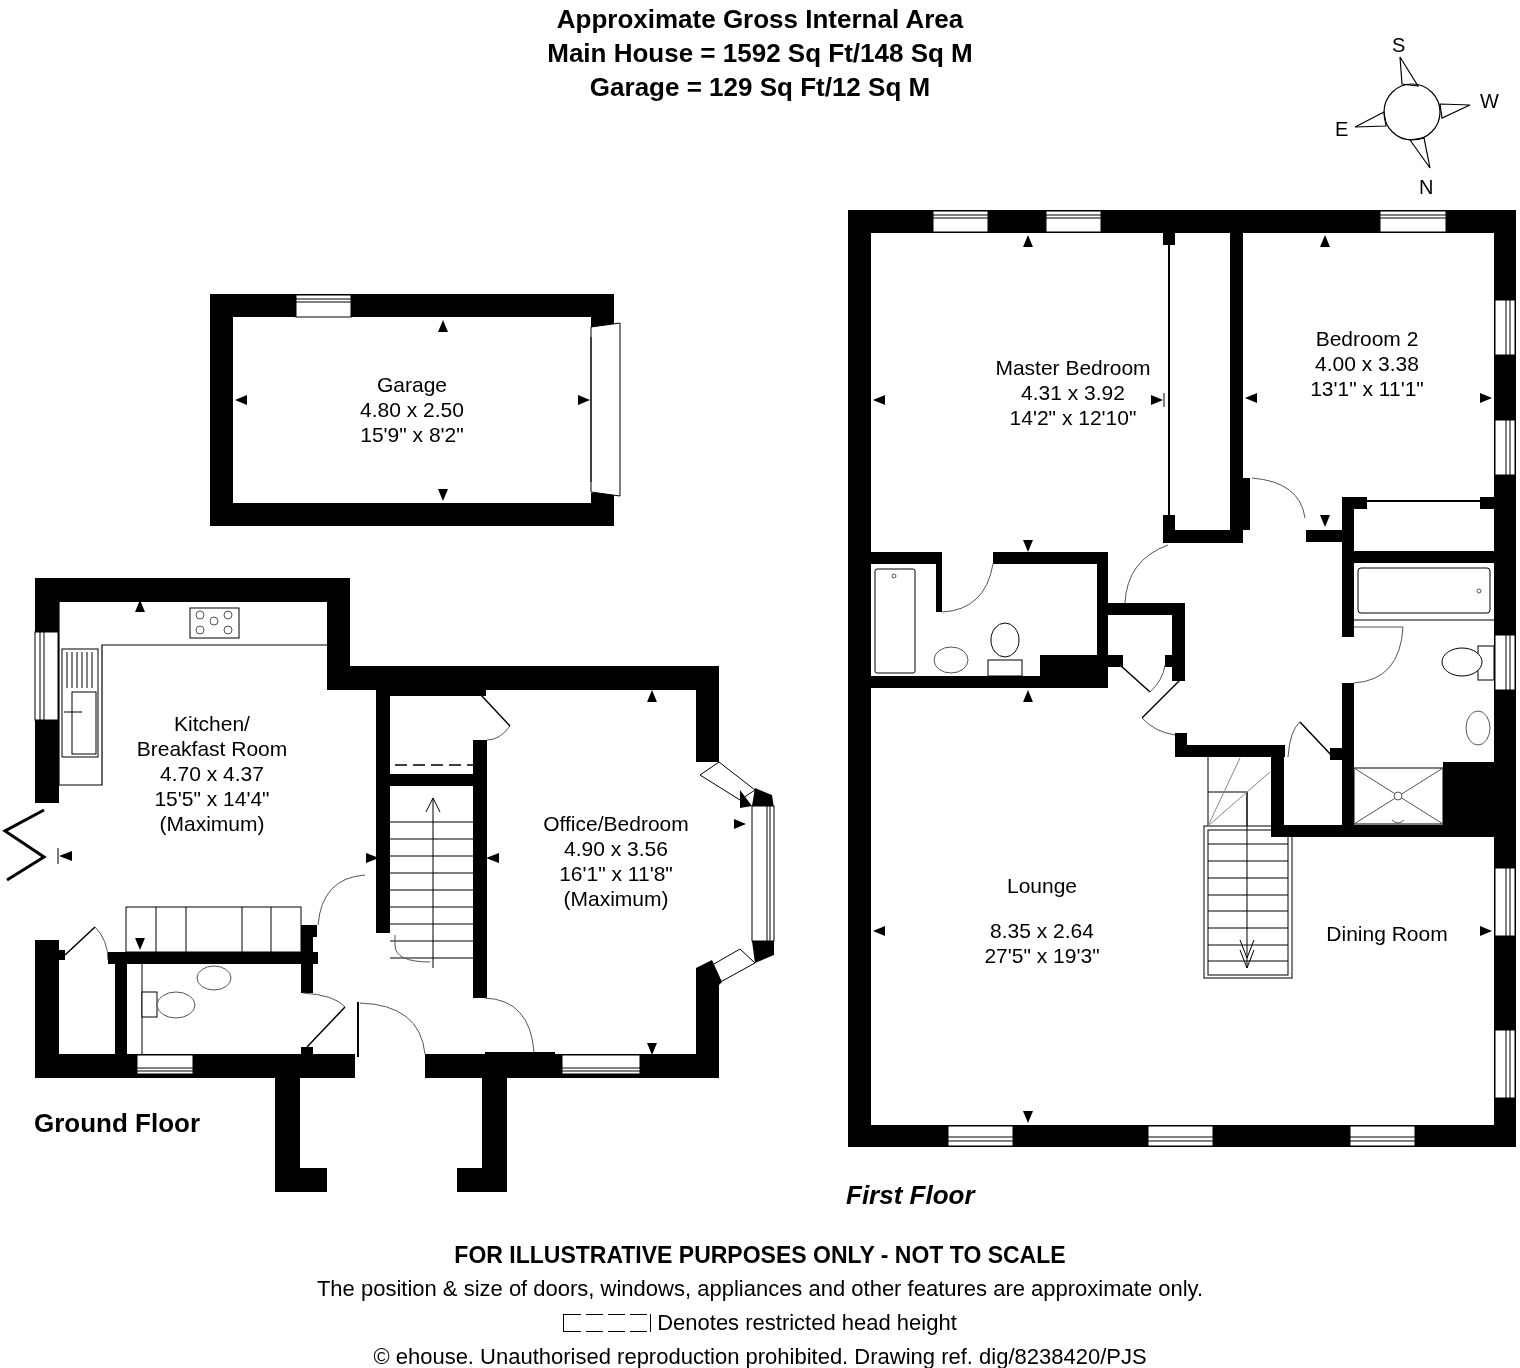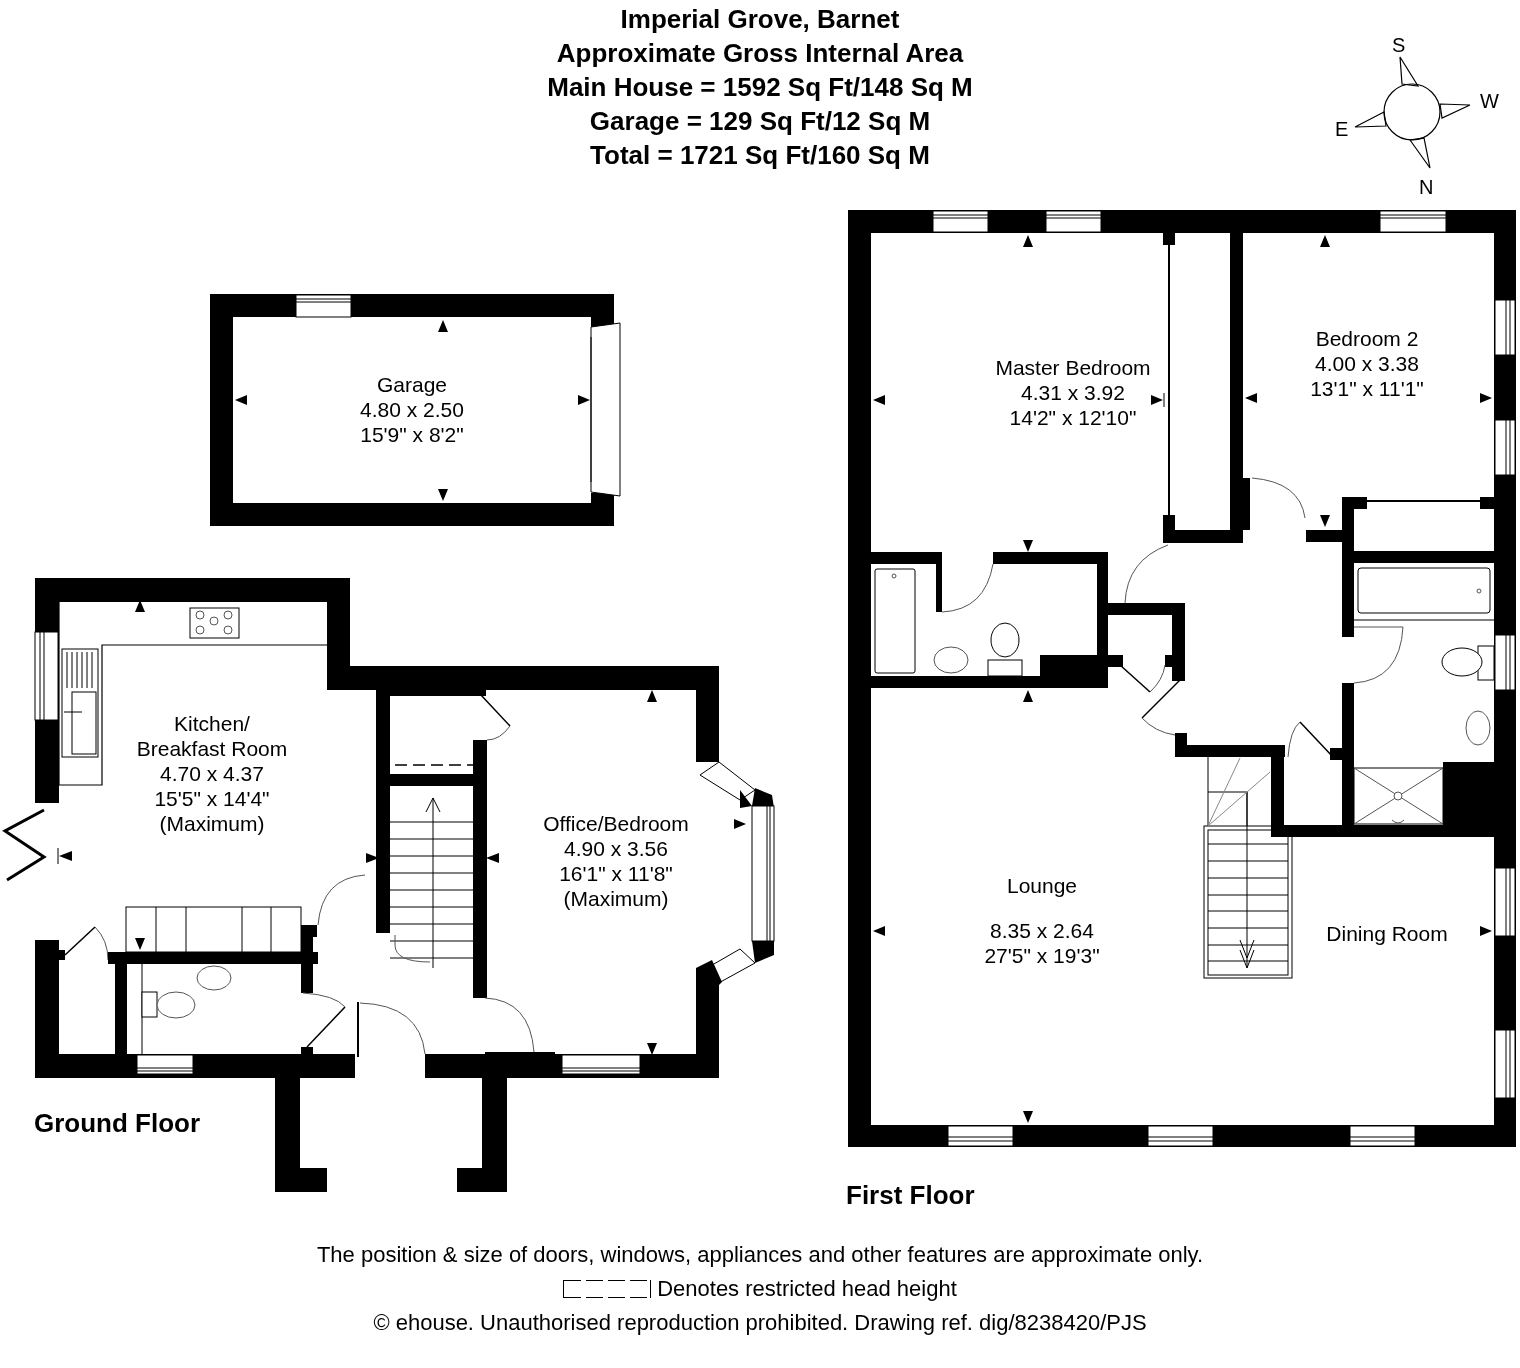--- a/index.html
+++ b/index.html
@@ -17,25 +17,23 @@
       linear-gradient(#000,#000) top/100% 1px no-repeat,
       linear-gradient(#000,#000) bottom/100% 1px no-repeat;
     border-left:1px solid #000; border-right:1px solid #000; box-sizing:border-box; position:relative; }
   .legend-box::before { content:""; position:absolute; left:0; right:0; top:-1px; bottom:-1px;
     background: repeating-linear-gradient(90deg, transparent 0 17px, #fff 17px 22px); }
 </style>
 </head>
 <body>
 
 <div class="title-block">
-  <div>Imperial Grove, Barnet</div>
   <div>Approximate Gross Internal Area</div>
   <div>Main House = 1592 Sq Ft/148 Sq M</div>
   <div>Garage = 129 Sq Ft/12 Sq M</div>
-  <div>Total = 1721 Sq Ft/160 Sq M</div>
 </div>
 
 <svg class="plan" width="1520" height="1368">
 
   <g fill="none" stroke="#000" stroke-width="1.2">
     <circle cx="1412" cy="112" r="28"></circle>
     <polygon points="1402,84 1400,57 1418,86"></polygon>
     <polygon points="1440,104 1470,105 1442,118"></polygon>
     <polygon points="1384,112 1355,127 1386,126"></polygon>
     <polygon points="1410,140 1430,168 1424,138"></polygon>
@@ -371,21 +369,22 @@
   <div style="margin-bottom:20px;">Lounge</div>
   <div>8.35 x 2.64</div>
   <div>27'5" x 19'3"</div>
 </div>
 
 <div class="room-label" style="left:1387px; top:921px;text-align:center;">
   <div>Dining Room</div>
 </div>
 
 <div class="floor-label" style="left:34px; top:1108px;">Ground Floor</div>
-<div class="floor-label" style="left:846px; top:1180px;">First Floor</div>
+<div class="floor-label" style="left:846px; top:1180px;font-style:italic;">First Floor</div>
 
 <div class="footer">
+  <div class="disclaimer-title">FOR ILLUSTRATIVE PURPOSES ONLY - NOT TO SCALE</div>
   <div>The position &amp; size of doors, windows, appliances and other features are approximate only.</div>
   <div>
     <span class="legend-box"></span><span>Denotes restricted head height</span>
   </div>
   <div>© ehouse. Unauthorised reproduction prohibited. Drawing ref. dig/8238420/PJS</div>
 </div>
 
 </body></html>

